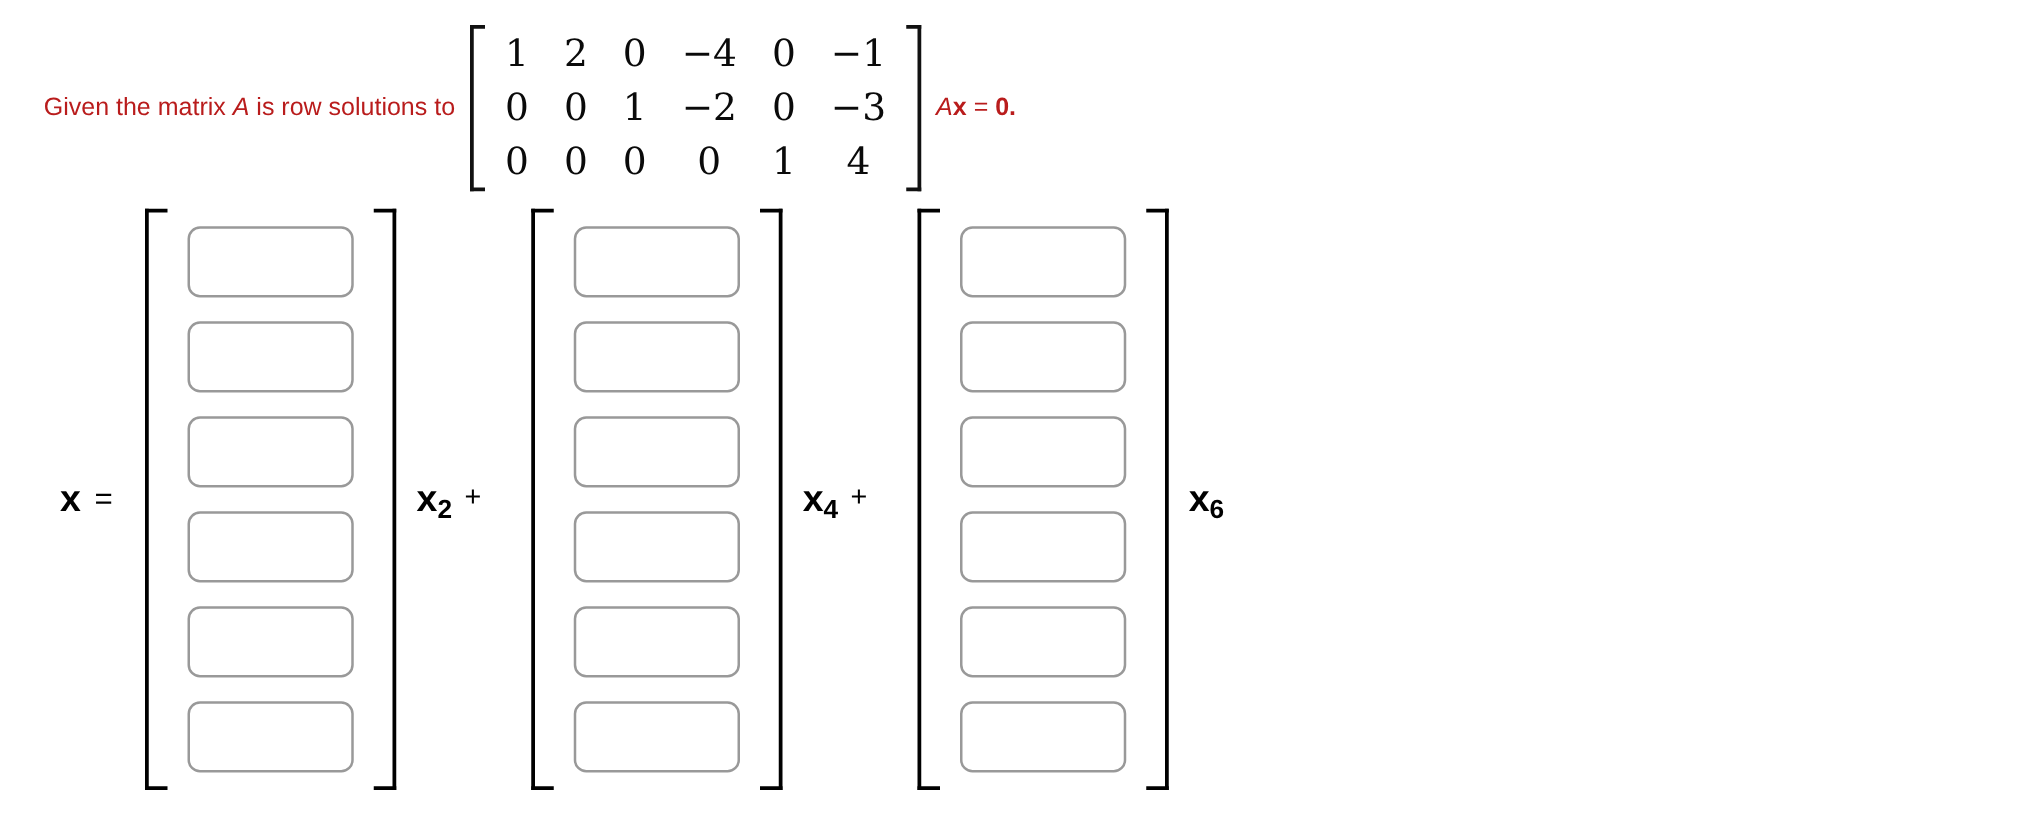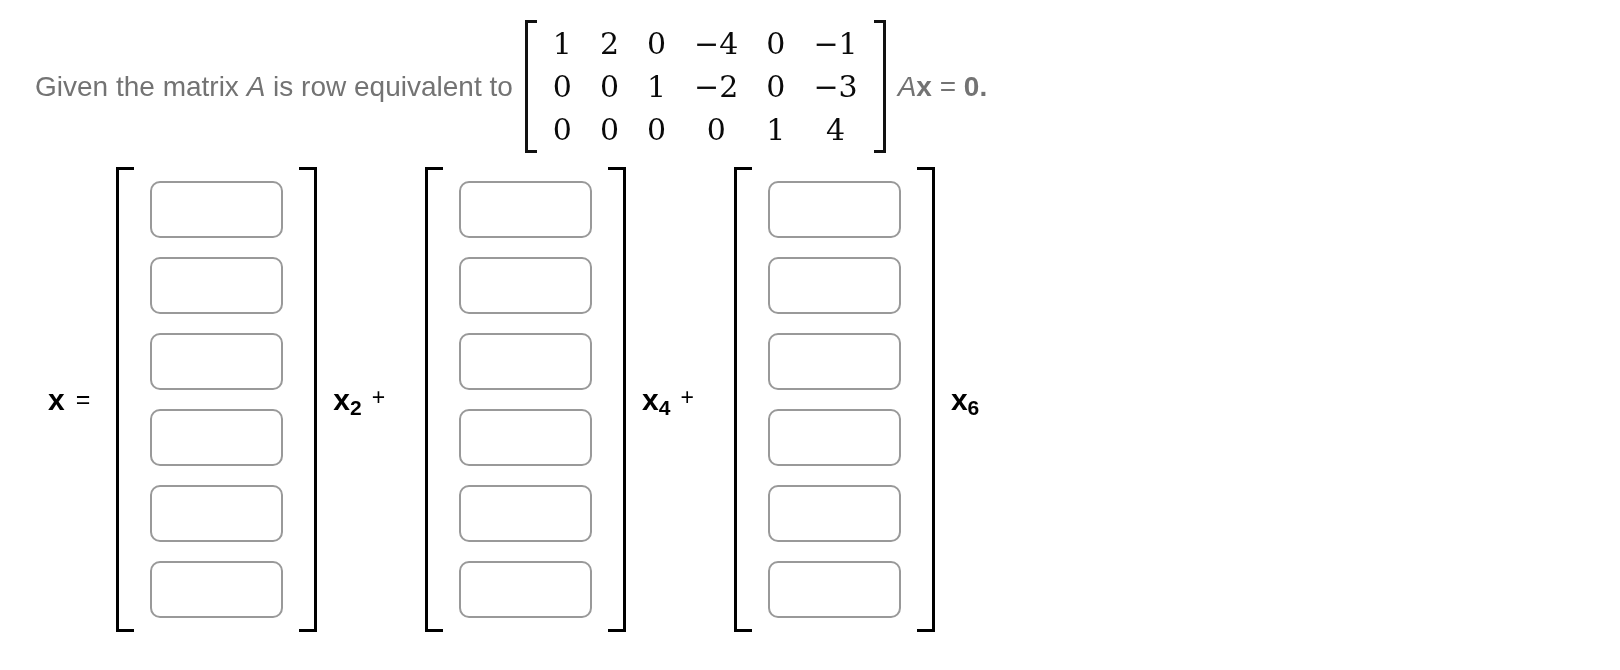--- a/index.html
+++ b/index.html
@@ -11,21 +11,21 @@
     overflow: hidden;
   }
 
   
   .problem-line {
     display: flex;
     align-items: center;
     padding-left: 35px;
     padding-top: 20px;
   }
-  .tseg { white-space: pre; font-size: 28px; color: #737373; }
+  .tseg { white-space: pre; font-size: 20px; color: #b91c1c; }
   .tseg.italic { font-style: italic; }
   .tseg.bold { font-weight: 700; }
 
   
   .matrix { display: flex; align-items: stretch; margin: 0 12px; }
   .mbracket { width: 12px; border: 3px solid #111; }
   .mbracket.left  { border-right: none; }
   .mbracket.right { border-left: none; }
   .mgrid {
     display: grid;
@@ -83,21 +83,21 @@
   .coef-x { font-size: 30px; font-weight: 700; }
   .coef-sub { font-size: 21px; font-weight: 700; margin-top: 16px; }
   .coef-op { font-size: 23px; font-weight: 400; margin-left: 10px; margin-top: -4px; }
 </style>
 </head>
 <body>
 
 <div class="problem-line">
   <span class="tseg">Given the matrix </span>
   <span class="tseg italic">A</span>
-  <span class="tseg"> is row equivalent to</span>
+  <span class="tseg"> is row solutions to</span>
 
   <div class="matrix">
     <div class="mbracket left"></div>
     <div class="mgrid">
         <span class="mcell">1</span>
         <span class="mcell">2</span>
         <span class="mcell">0</span>
         <span class="mcell">−4</span>
         <span class="mcell">0</span>
         <span class="mcell">−1</span>

